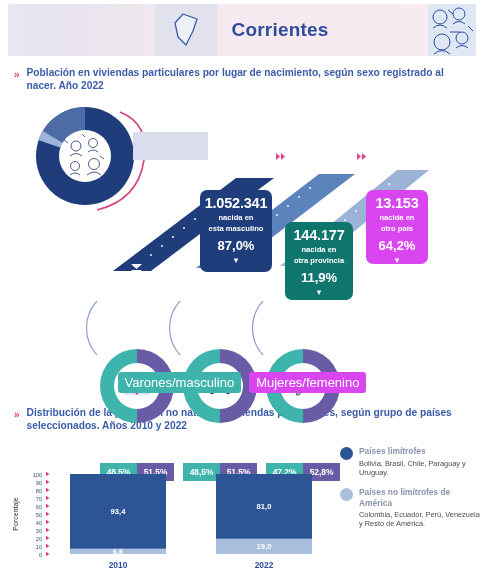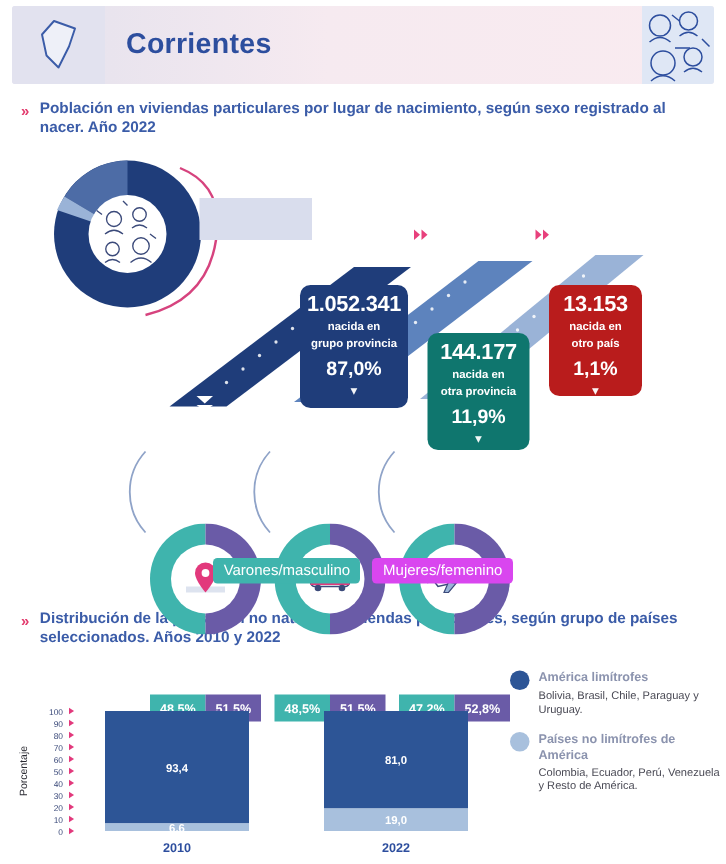--- a/index.html
+++ b/index.html
@@ -13,20 +13,21 @@
 
   
   .header {
     position: relative;
     height: 52px;
     margin: 4px 8px 0 8px;
     background: linear-gradient(90deg,#e7e6f2 0%, #e9e4ee 14%, #f6eaf0 45%, #f9ebf0 100%);
     border-radius: 2px;
     display: flex; align-items: center;
     overflow: hidden;
+    justify-content: center;
   }
   .hdr-iconbox {
     width: 62px; height: 52px;
     background: #e2e2ef;
     display: flex; align-items: center; justify-content: center;
     flex: none;
   }
   .hdr-title {
     font-size: 19px; font-weight: bold;
     color: #2d4e9e; letter-spacing: .2px;
@@ -52,30 +53,30 @@
     text-align: center; color: #fff;
     padding-top: 5px;
   }
   .card .big { font-size: 14.5px; font-weight: bold; letter-spacing: -0.2px; line-height: 17px; }
   .card .sub { font-size: 7.6px; line-height: 9.5px; font-weight: bold; margin-top: 1px;}
   .card .pct { font-size: 13px; font-weight: bold; margin-top: 5px; }
   .card .dn { font-size: 9px; margin-top: 2px; opacity:.95;}
 
   #card0 { left: 200px; top: 94px; width: 72px; height: 82px; background: #1f3d7a; }
   #card1 { left: 285px; top: 94px; width: 68px; height: 78px; background: #0f766e; margin-top: 32px; }
-  #card2 { left: 366px; top: 94px; width: 62px; height: 74px; background: #b91c1c; }
+  #card2 { left: 366px; top: 94px; width: 62px; height: 74px; background: #d946ef; }
 
   .badge { position: absolute; width: 74px; height: 74px; }
   .pctpair { position: absolute; display: flex; width: 74px; margin-top: 37px; }
   .pctpair div { flex: 1; text-align: center; font-size: 8.4px; font-weight: bold; color: #fff; padding: 4px 0; }
   .pctpair .l { background: #3fb4ad; }
   .pctpair .r { background: #6a5ba7; }
 
   .legend-row { position: absolute; left: 0; right: 0; top: 276px; display: flex; justify-content: center; gap: 8px; }
-  .legend-pill { font-size: 10px; color: #fff; border-radius: 3px; padding: 3px 7px; font-weight: normal;}
+  .legend-pill { font-size: 13px; color: #fff; border-radius: 3px; padding: 3px 7px; font-weight: normal;}
   .lp-a { background: #3fb4ad; }
   .lp-b { background: #d946ef; }
 
   
   .chartwrap { position: relative; margin-top: 4px; height: 150px; }
   .chartwrap svg { position: absolute; left: 0; top: 0; }
 
   .clegend { position: absolute; left: 340px; top: 8px; width: 142px; }
   .cl-item { display: flex; gap: 6px; margin-bottom: 10px; }
   .cl-dot { width: 13px; height: 13px; border-radius: 50%; flex: none; margin-top: 1px;}
@@ -203,38 +204,38 @@
     </g>
 
     <path d="M97 205 a40 40 0 0 0 0 54" fill="none" stroke="#8fa3c8" stroke-width="1.2"></path>
     <path d="M180 205 a40 40 0 0 0 0 54" fill="none" stroke="#8fa3c8" stroke-width="1.2"></path>
     <path d="M263 205 a40 40 0 0 0 0 54" fill="none" stroke="#8fa3c8" stroke-width="1.2"></path>
   </svg>
 
   <div class="card" id="card0">
     <div class="big">1.052.341</div>
     <div class="sub">nacida en</div>
-    <div class="sub">grupo provincia</div>
+    <div class="sub">esta masculino</div>
     <div class="pct">87,0%</div>
     <div class="dn">▾</div>
   </div>
 
   <div class="card" id="card1">
     <div class="big">144.177</div>
     <div class="sub">nacida en</div>
     <div class="sub">otra provincia</div>
     <div class="pct">11,9%</div>
     <div class="dn">▾</div>
   </div>
 
   <div class="card" id="card2">
     <div class="big">13.153</div>
     <div class="sub">nacida en</div>
     <div class="sub">otro país</div>
-    <div class="pct">1,1%</div>
+    <div class="pct">64,2%</div>
     <div class="dn">▾</div>
   </div>
 
   <div class="badge" style="left:100px; top:253px;">
     <svg width="74" height="74" viewBox="0 0 74 74">
       <path d="M37 37 L37 0 A37 37 0 0 0 37 74 Z" fill="#3fb4ad"></path>
       <path d="M37 37 L37 74 A37 37 0 0 0 37 0 Z" fill="#6a5ba7"></path>
       <circle cx="37" cy="37" r="23" fill="#ffffff"></circle>
       <g>
         <path d="M24 42 h26 v4 h-26 Z" fill="#dde3ef"></path>
@@ -343,21 +344,21 @@
         <text x="264" y="130" text-anchor="middle" font-size="8.4" font-weight="bold" fill="#2d4e9e" font-family="&quot;Liberation Sans&quot;, sans-serif">2022</text>
         <text x="192" y="146" text-anchor="middle" font-size="7.6" fill="#2b2b33" font-family="&quot;Liberation Sans&quot;, sans-serif">Censos</text>
       </g>
     <line x1="52" y1="116" x2="330" y2="116" stroke="url(#axisgrad)" stroke-width="3"></line>
   </svg>
 
   <div class="clegend">
     <div class="cl-item">
       <div class="cl-dot" style="background:#2d5596"></div>
       <div>
-        <div class="cl-head">América limítrofes</div>
+        <div class="cl-head">Países limítrofes</div>
         <div class="cl-body">Bolivia, Brasil, Chile, Paraguay y Uruguay.</div>
       </div>
     </div>
     <div class="cl-item">
       <div class="cl-dot" style="background:#a8c0dd"></div>
       <div>
         <div class="cl-head">Países no limítrofes de América</div>
         <div class="cl-body">Colombia, Ecuador, Perú, Venezuela y Resto de América.</div>
       </div>
     </div>

